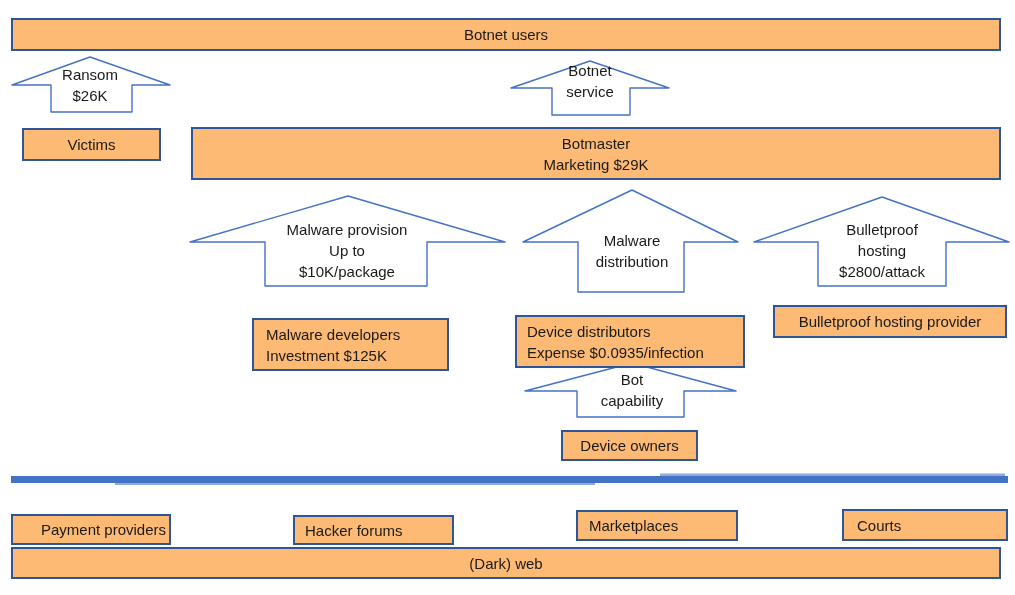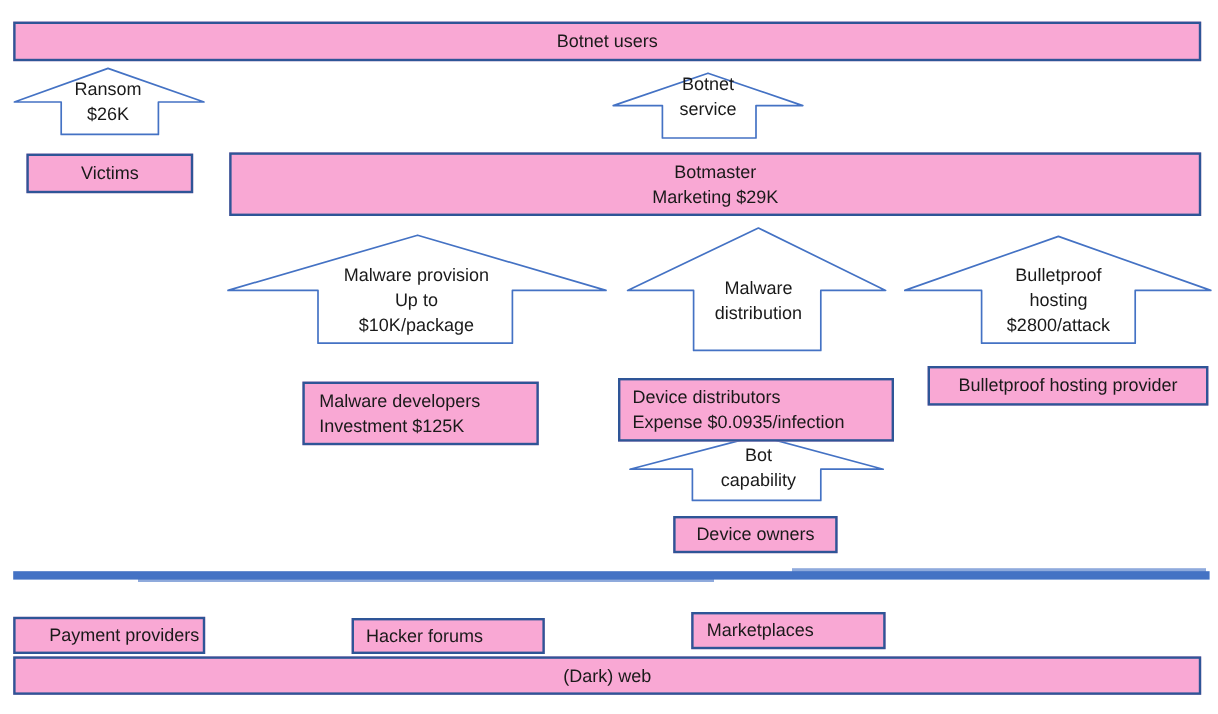--- a/index.html
+++ b/index.html
@@ -13,21 +13,21 @@
   html,body{margin:0;padding:0;background:var(--background);}
   .canvas{
     position:relative;width:1015px;height:595px;overflow:hidden;
     background:var(--background);
     font-family:"Liberation Sans","DejaVu Sans",sans-serif;
     color:var(--text);font-size:15px;
   }
   .shape-layer{position:absolute;left:0;top:0;}
   .shape-layer polygon{fill:#ffffff;stroke:var(--arrow-stroke);stroke-width:1.4;stroke-linejoin:round;}
   .box{
-    position:absolute;box-sizing:border-box;background:#f9a8d4;
+    position:absolute;box-sizing:border-box;background:#fdba74;
     border:2px solid var(--box-border);
     display:flex;flex-direction:column;justify-content:center;
     line-height:21px;
   }
   .box.center{align-items:center;text-align:center;}
   .box.left{align-items:flex-start;text-align:left;margin-top:12px;}
   .box span{display:block;}
   .arrow-label{
     position:absolute;text-align:center;line-height:21px;
   }
@@ -90,20 +90,23 @@
   </div>
 
   <div class="box left" style="left:293px;top:503px;width:161px;height:30px;padding-left:10px;">
     <span>Hacker forums</span>
   </div>
 
   <div class="box left" style="left:576px;top:498px;width:162px;height:31px;padding-left:11px;">
     <span>Marketplaces</span>
   </div>
 
+  <div class="box left" style="left:842px;top:497px;width:166px;height:32px;padding-left:13px;">
+    <span>Courts</span>
+  </div>
 
   <div class="box center" style="left:11px;top:547px;width:990px;height:32px;">
     <span>(Dark) web</span>
   </div>
 
   <div class="arrow-label" style="left:20px;top:64px;width:140px;">
     <span>Ransom</span>
     <span>$26K</span>
   </div>
 

